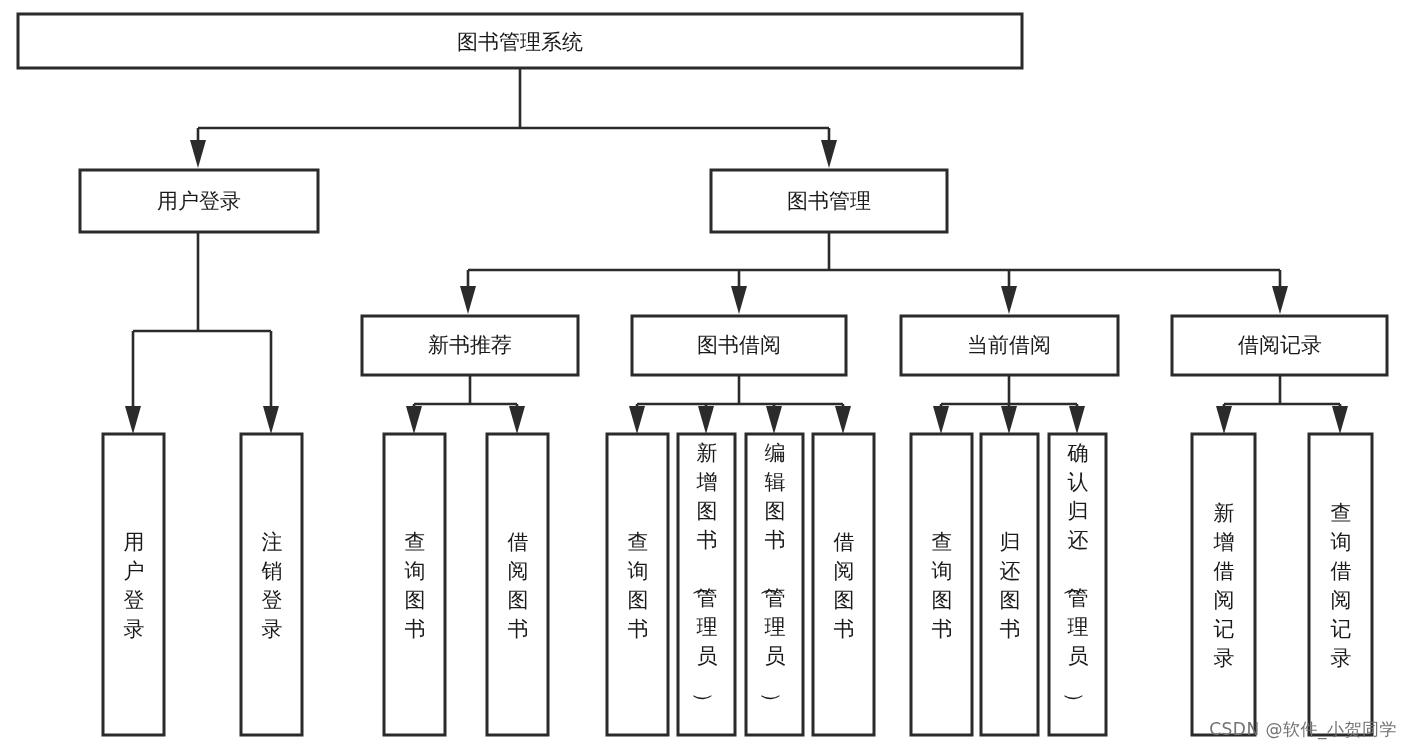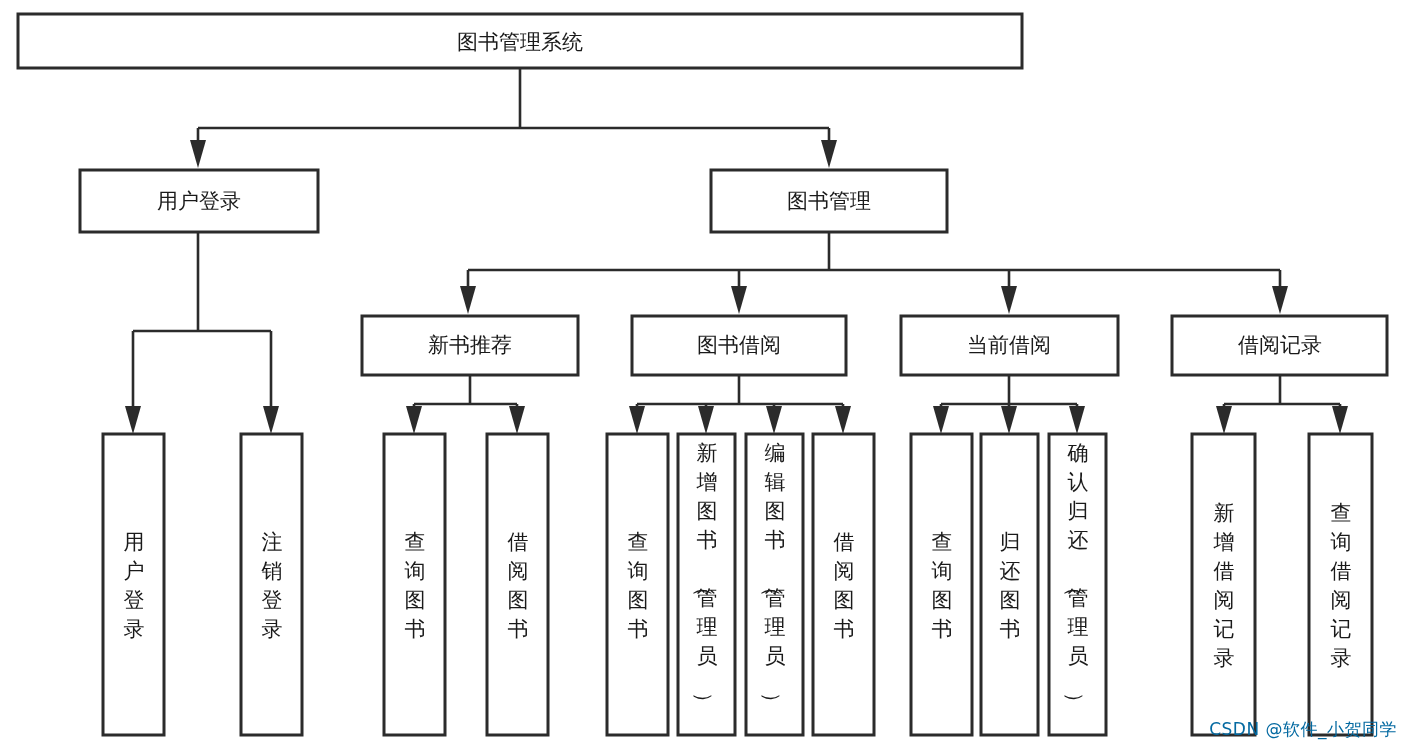--- a/index.html
+++ b/index.html
@@ -53,21 +53,21 @@
   .arrow-head {
     fill: #2b2b2b;
     stroke: none;
   }
   .watermark {
     position: absolute;
     right: 8px;
     bottom: 6px;
     font-family: "DejaVu Sans", "Liberation Sans", sans-serif;
     font-size: 17px;
-    color: #0369a1;
+    color: #737373;
     letter-spacing: 0.5px;
     white-space: nowrap;
     user-select: none;
     margin-top: 26px;
   }
 </style>
 </head>
 <body>
 
 <div id="diagram-root">

